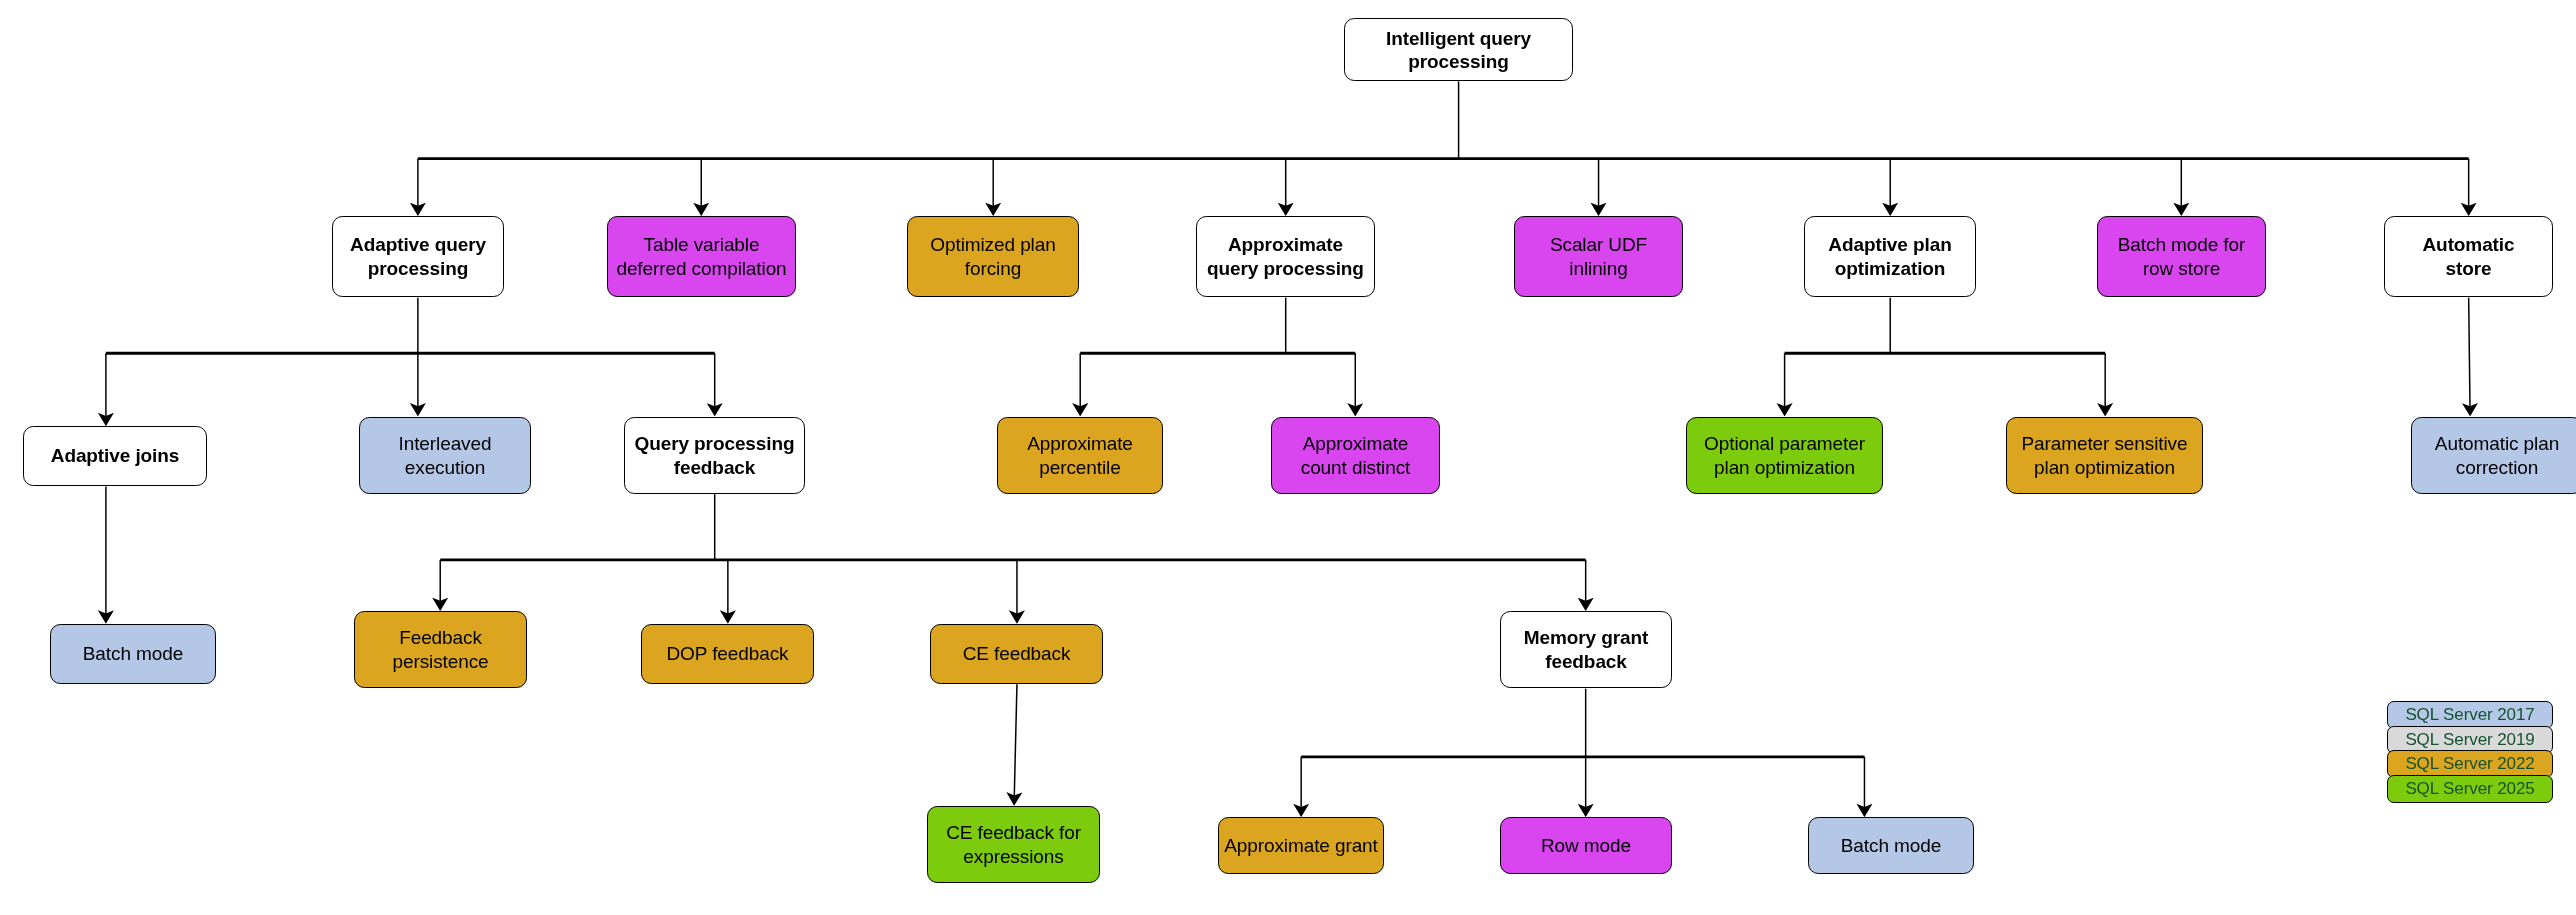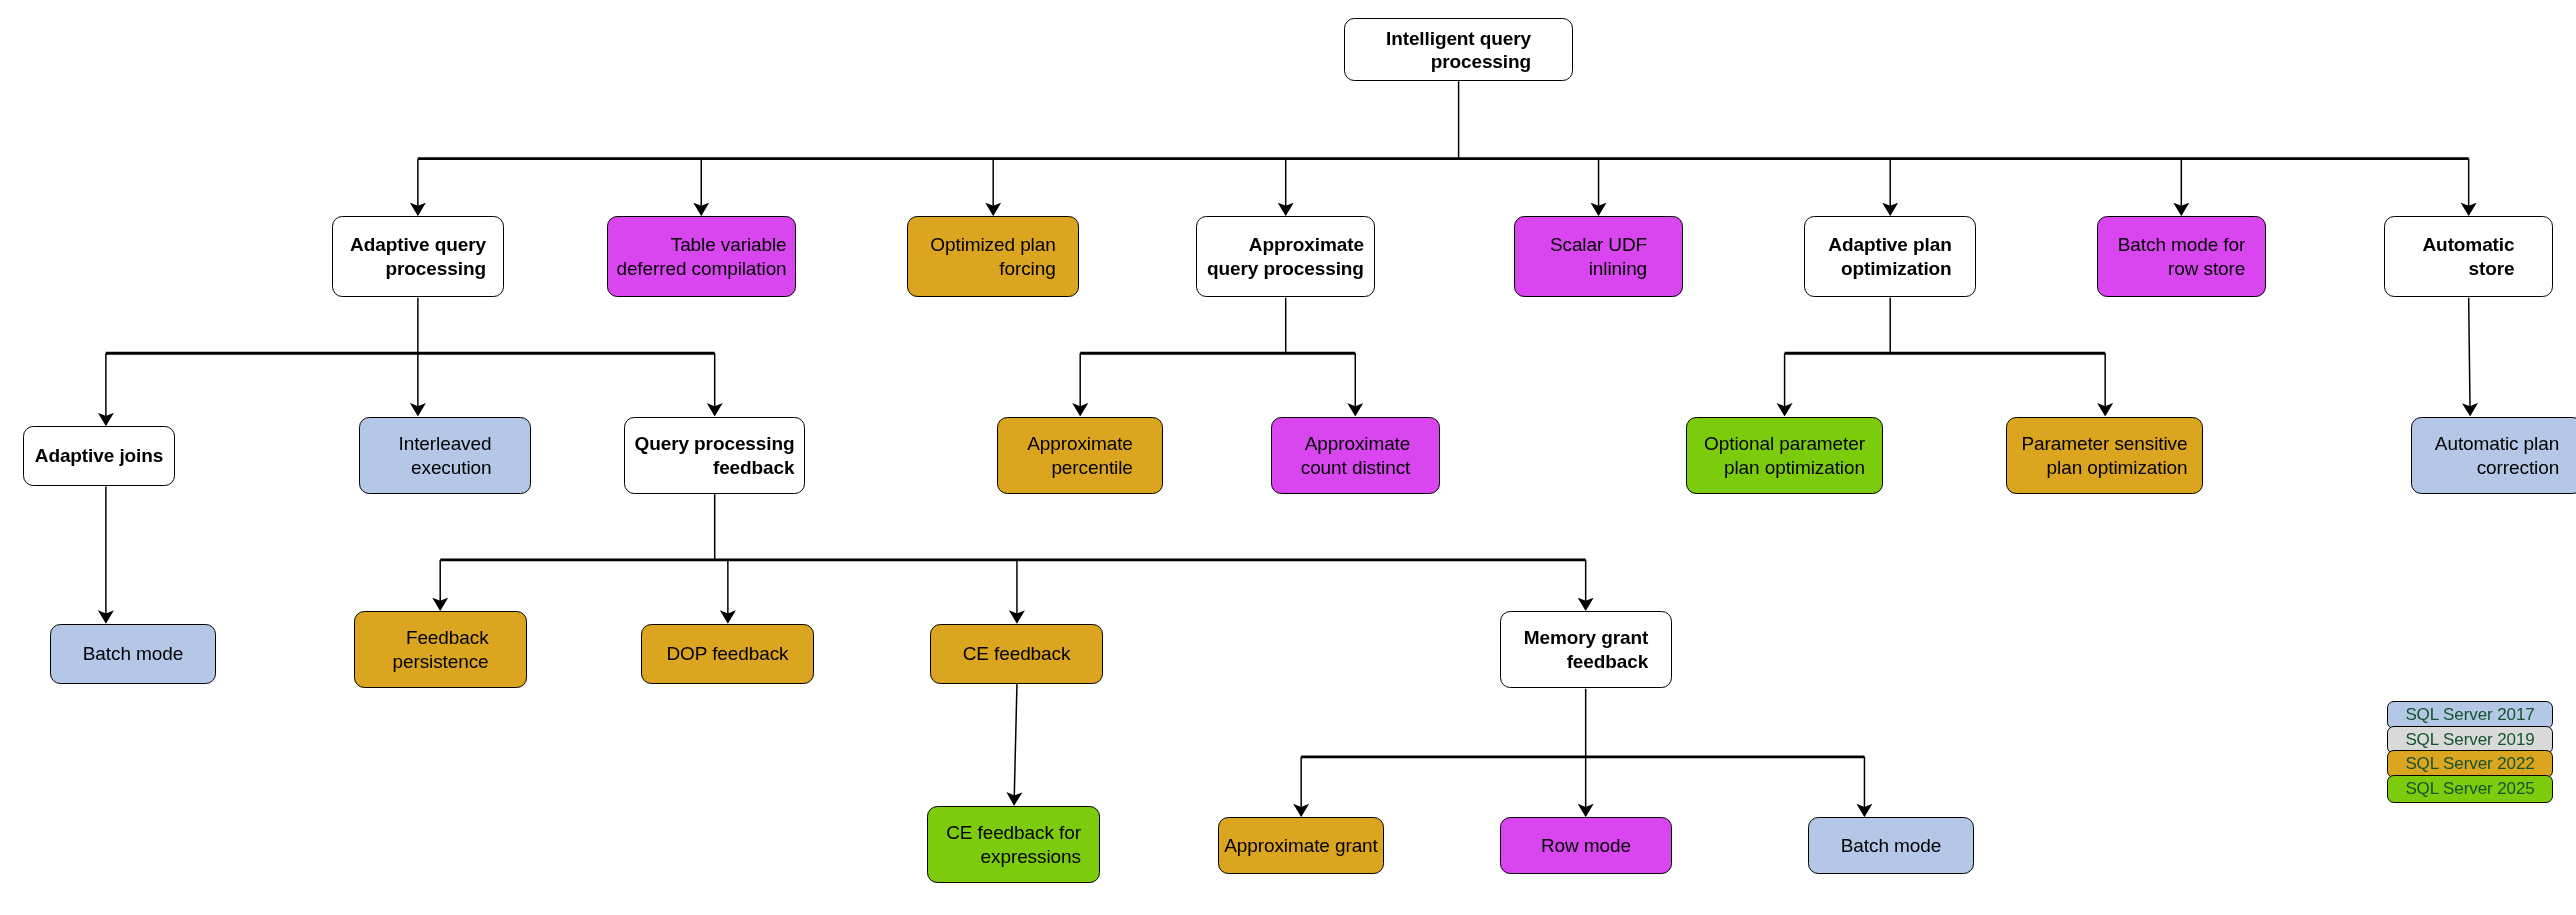--- a/index.html
+++ b/index.html
@@ -5,21 +5,21 @@
   html,body{margin:0;padding:0;background:#ffffff;}
   body{width:2576px;height:916px;font-family:"Liberation Sans",sans-serif;overflow:hidden;}
   #stage{position:relative;width:2576px;height:916px;background:#fff;}
   #wires{position:absolute;left:0;top:0;width:2576px;height:916px;pointer-events:none;}
   .node{
     position:absolute;
     box-sizing:border-box;
     border:1.7px solid #000;
     border-radius:10.3px;
     display:flex;align-items:center;justify-content:center;
-    text-align:right;
+    text-align:center;
     line-height:1.22;
     color:#000;
     padding:2.3px 4.6px;
     white-space:pre-line;
     letter-spacing:-0.1px;
   }
   .fill-white{background:#ffffff;font-weight:bold;}
   .fill-gray{background:#d946ef;font-weight:normal;}
   .fill-blue{background:#b4c7e7;font-weight:normal;margin-left:27px;}
   .fill-orange{background:#dba520;font-weight:normal;}
@@ -92,21 +92,21 @@
       <div class="node fill-white" style="left: 1196px; top: 216px; width: 179px; height: 81px; font-size: 19px;">Approximate
 query processing</div>
       <div class="node fill-gray" style="left: 1514px; top: 216px; width: 169px; height: 81px; font-size: 19px;">Scalar UDF
 inlining</div>
       <div class="node fill-white" style="left: 1804px; top: 216px; width: 172px; height: 81px; font-size: 19px;">Adaptive plan
 optimization</div>
       <div class="node fill-gray" style="left: 2097px; top: 216px; width: 169px; height: 81px; font-size: 19px;">Batch mode for
 row store</div>
       <div class="node fill-white" style="left: 2384px; top: 216px; width: 169px; height: 81px; font-size: 19px;">Automatic
 store</div>
-      <div class="node fill-white" style="left: 23px; top: 426px; width: 152px; height: 60px; font-size: 19px;">Adaptive joins</div>
+      <div class="node fill-white" style="left: 23px; top: 426px; width: 184px; height: 60px; font-size: 19px;">Adaptive joins</div>
       <div class="node fill-blue" style="left: 332px; top: 417px; width: 172px; height: 77px; font-size: 19px;">Interleaved
 execution</div>
       <div class="node fill-white" style="left: 624px; top: 417px; width: 181px; height: 77px; font-size: 19px;">Query processing
 feedback</div>
       <div class="node fill-orange" style="left: 997px; top: 417px; width: 166px; height: 77px; font-size: 19px;">Approximate
 percentile</div>
       <div class="node fill-gray" style="left: 1271px; top: 417px; width: 169px; height: 77px; font-size: 19px;">Approximate
 count distinct</div>
       <div class="node fill-green" style="left: 1686px; top: 417px; width: 197px; height: 77px; font-size: 19px;">Optional parameter
 plan optimization</div>

